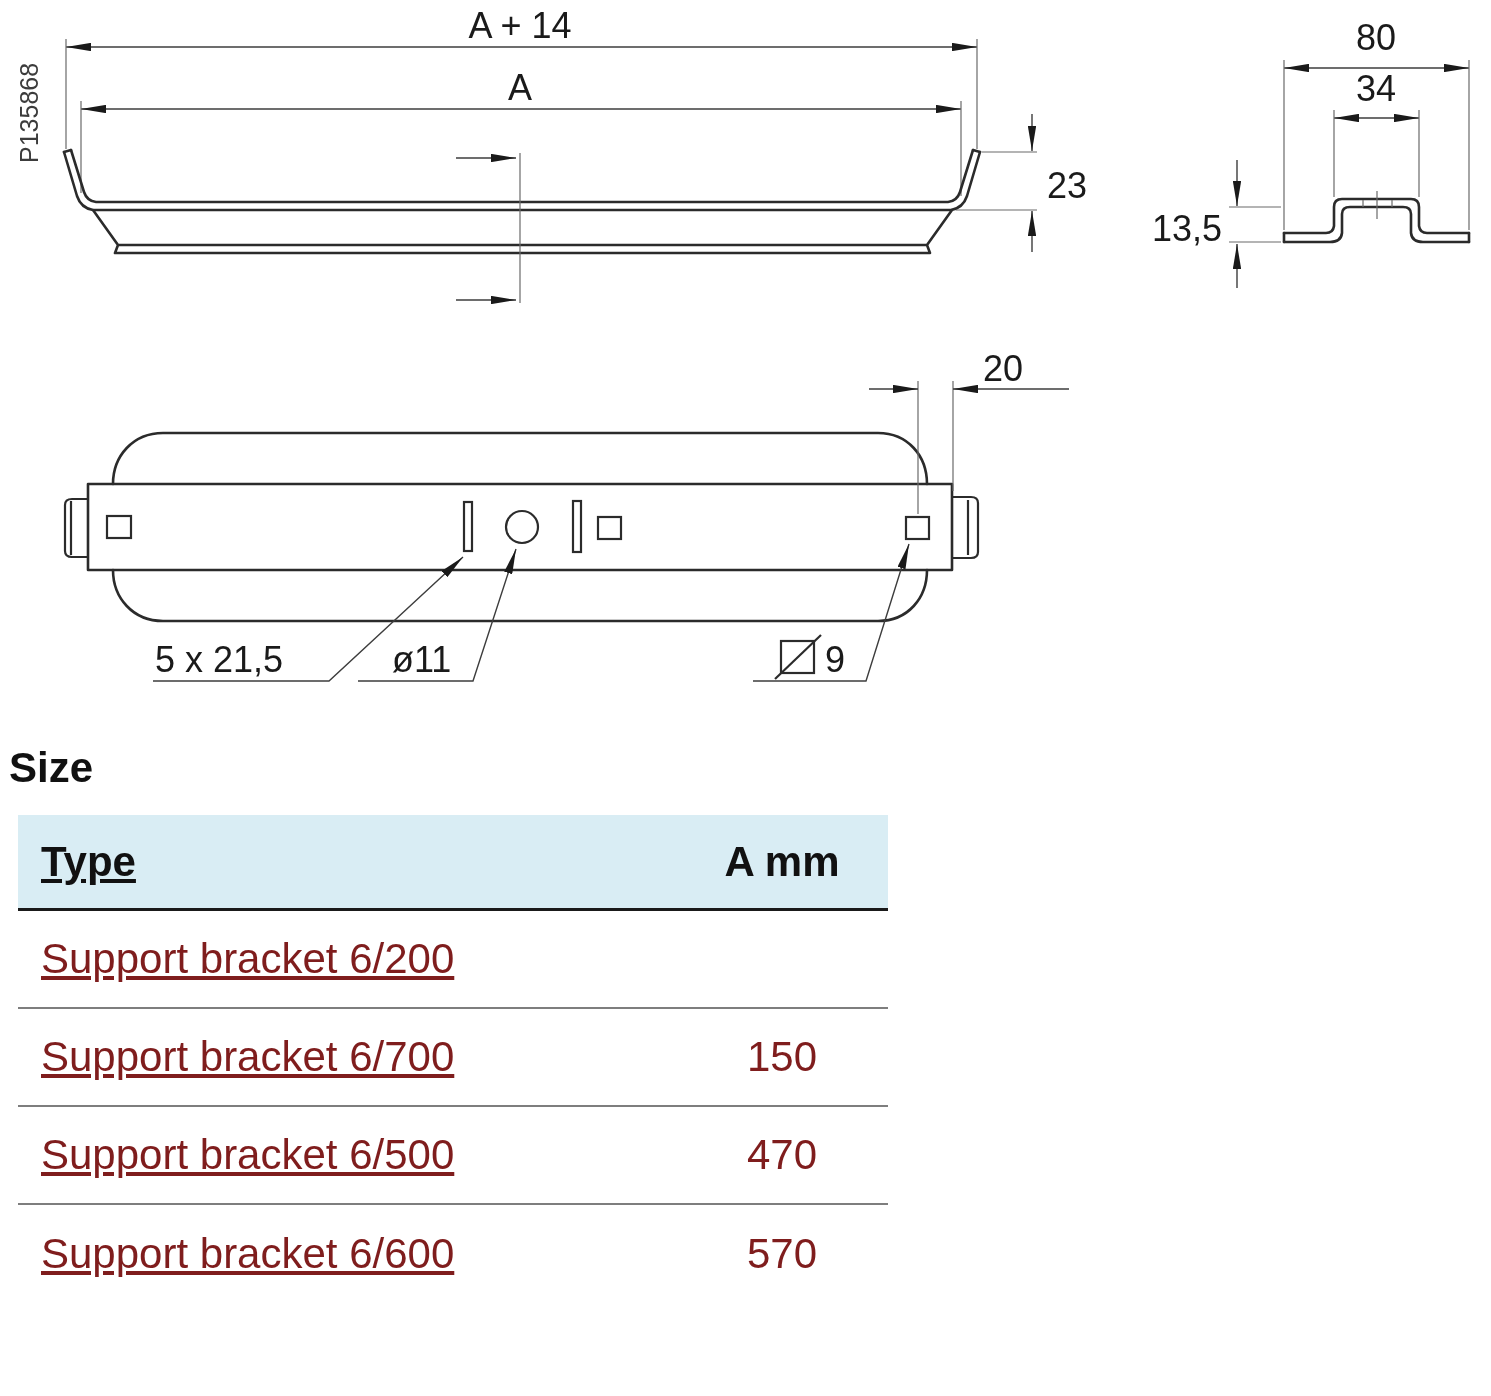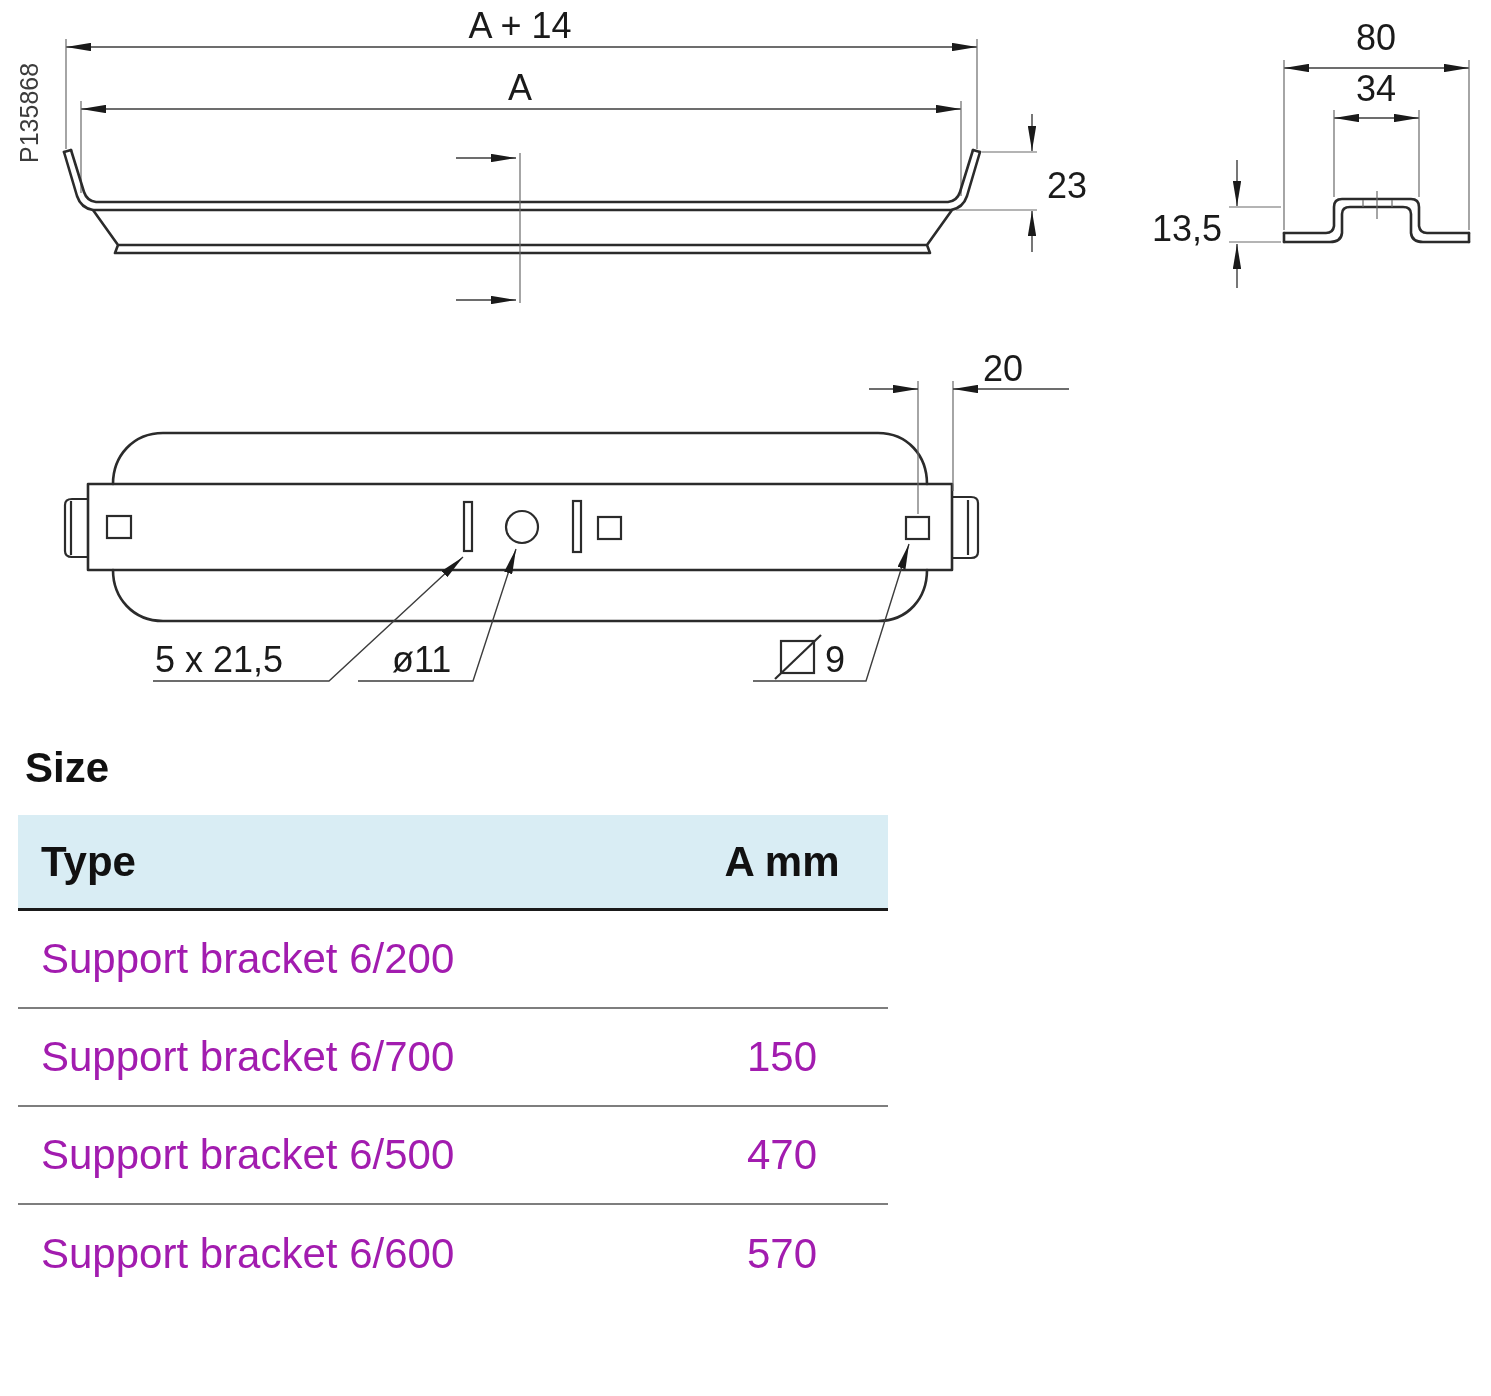--- a/index.html
+++ b/index.html
@@ -6,32 +6,32 @@
   body{width:1491px;height:1396px;overflow:hidden;position:relative;
        font-family:"Liberation Sans", sans-serif;color:#1c1c1c;}
   svg text{font-family:"Liberation Sans", sans-serif;}
   .dimtxt{font-size:36px;fill:#1a1a1a;}
   .parttxt{font-size:25px;fill:#3c3c3c;}
   .outline{stroke:#2b2b2b;stroke-width:2.6;fill:none;stroke-linecap:round;stroke-linejoin:round;}
   .outline2{stroke:#2b2b2b;stroke-width:2.2;fill:none;}
   .dimline{stroke:#3d3d3d;stroke-width:1.4;fill:none;}
   .thin{stroke:#6a6a6a;stroke-width:1.2;fill:none;}
 
-  .size-heading{position:absolute;left:25px;top:744px;margin:0;
+  .size-heading{position:absolute;left:9px;top:744px;margin:0;
     font-size:42px;font-weight:bold;color:#111;}
   .size-table{position:absolute;left:18px;top:815px;width:870px;}
   .thead{display:flex;align-items:center;height:96px;background:#d9edf4;
     border-bottom:3px solid #1a1a1a;box-sizing:border-box;}
   .th{font-size:42px;font-weight:bold;color:#111;}
   .trow{display:flex;align-items:center;height:98px;
     border-bottom:2px solid #7e7e7e;box-sizing:border-box;}
   .trow:last-child{border-bottom:none;}
-  .col-type{flex:1;padding-left:23px;font-size:42px;}
+  .col-type{flex:1;padding-left:23px;font-size:42px;text-decoration:underline;}
   .col-amm{width:212px;text-align:center;font-size:42px;}
-  .td{color:#a21caf;font-weight:400;}
+  .td{color:#7f1d1d;font-weight:400;}
 </style>
 </head>
 <body>
 
 
 
 <svg width="1491" height="735" viewBox="0 0 1491 735" xmlns="http://www.w3.org/2000/svg">
   <defs>
     <marker id="arr" viewBox="0 0 18 6" refX="18" refY="3" markerWidth="18" markerHeight="6" orient="auto-start-reverse">
       <path d="M0,0 L18,3 L0,6 Z" fill="#1a1a1a"></path>

